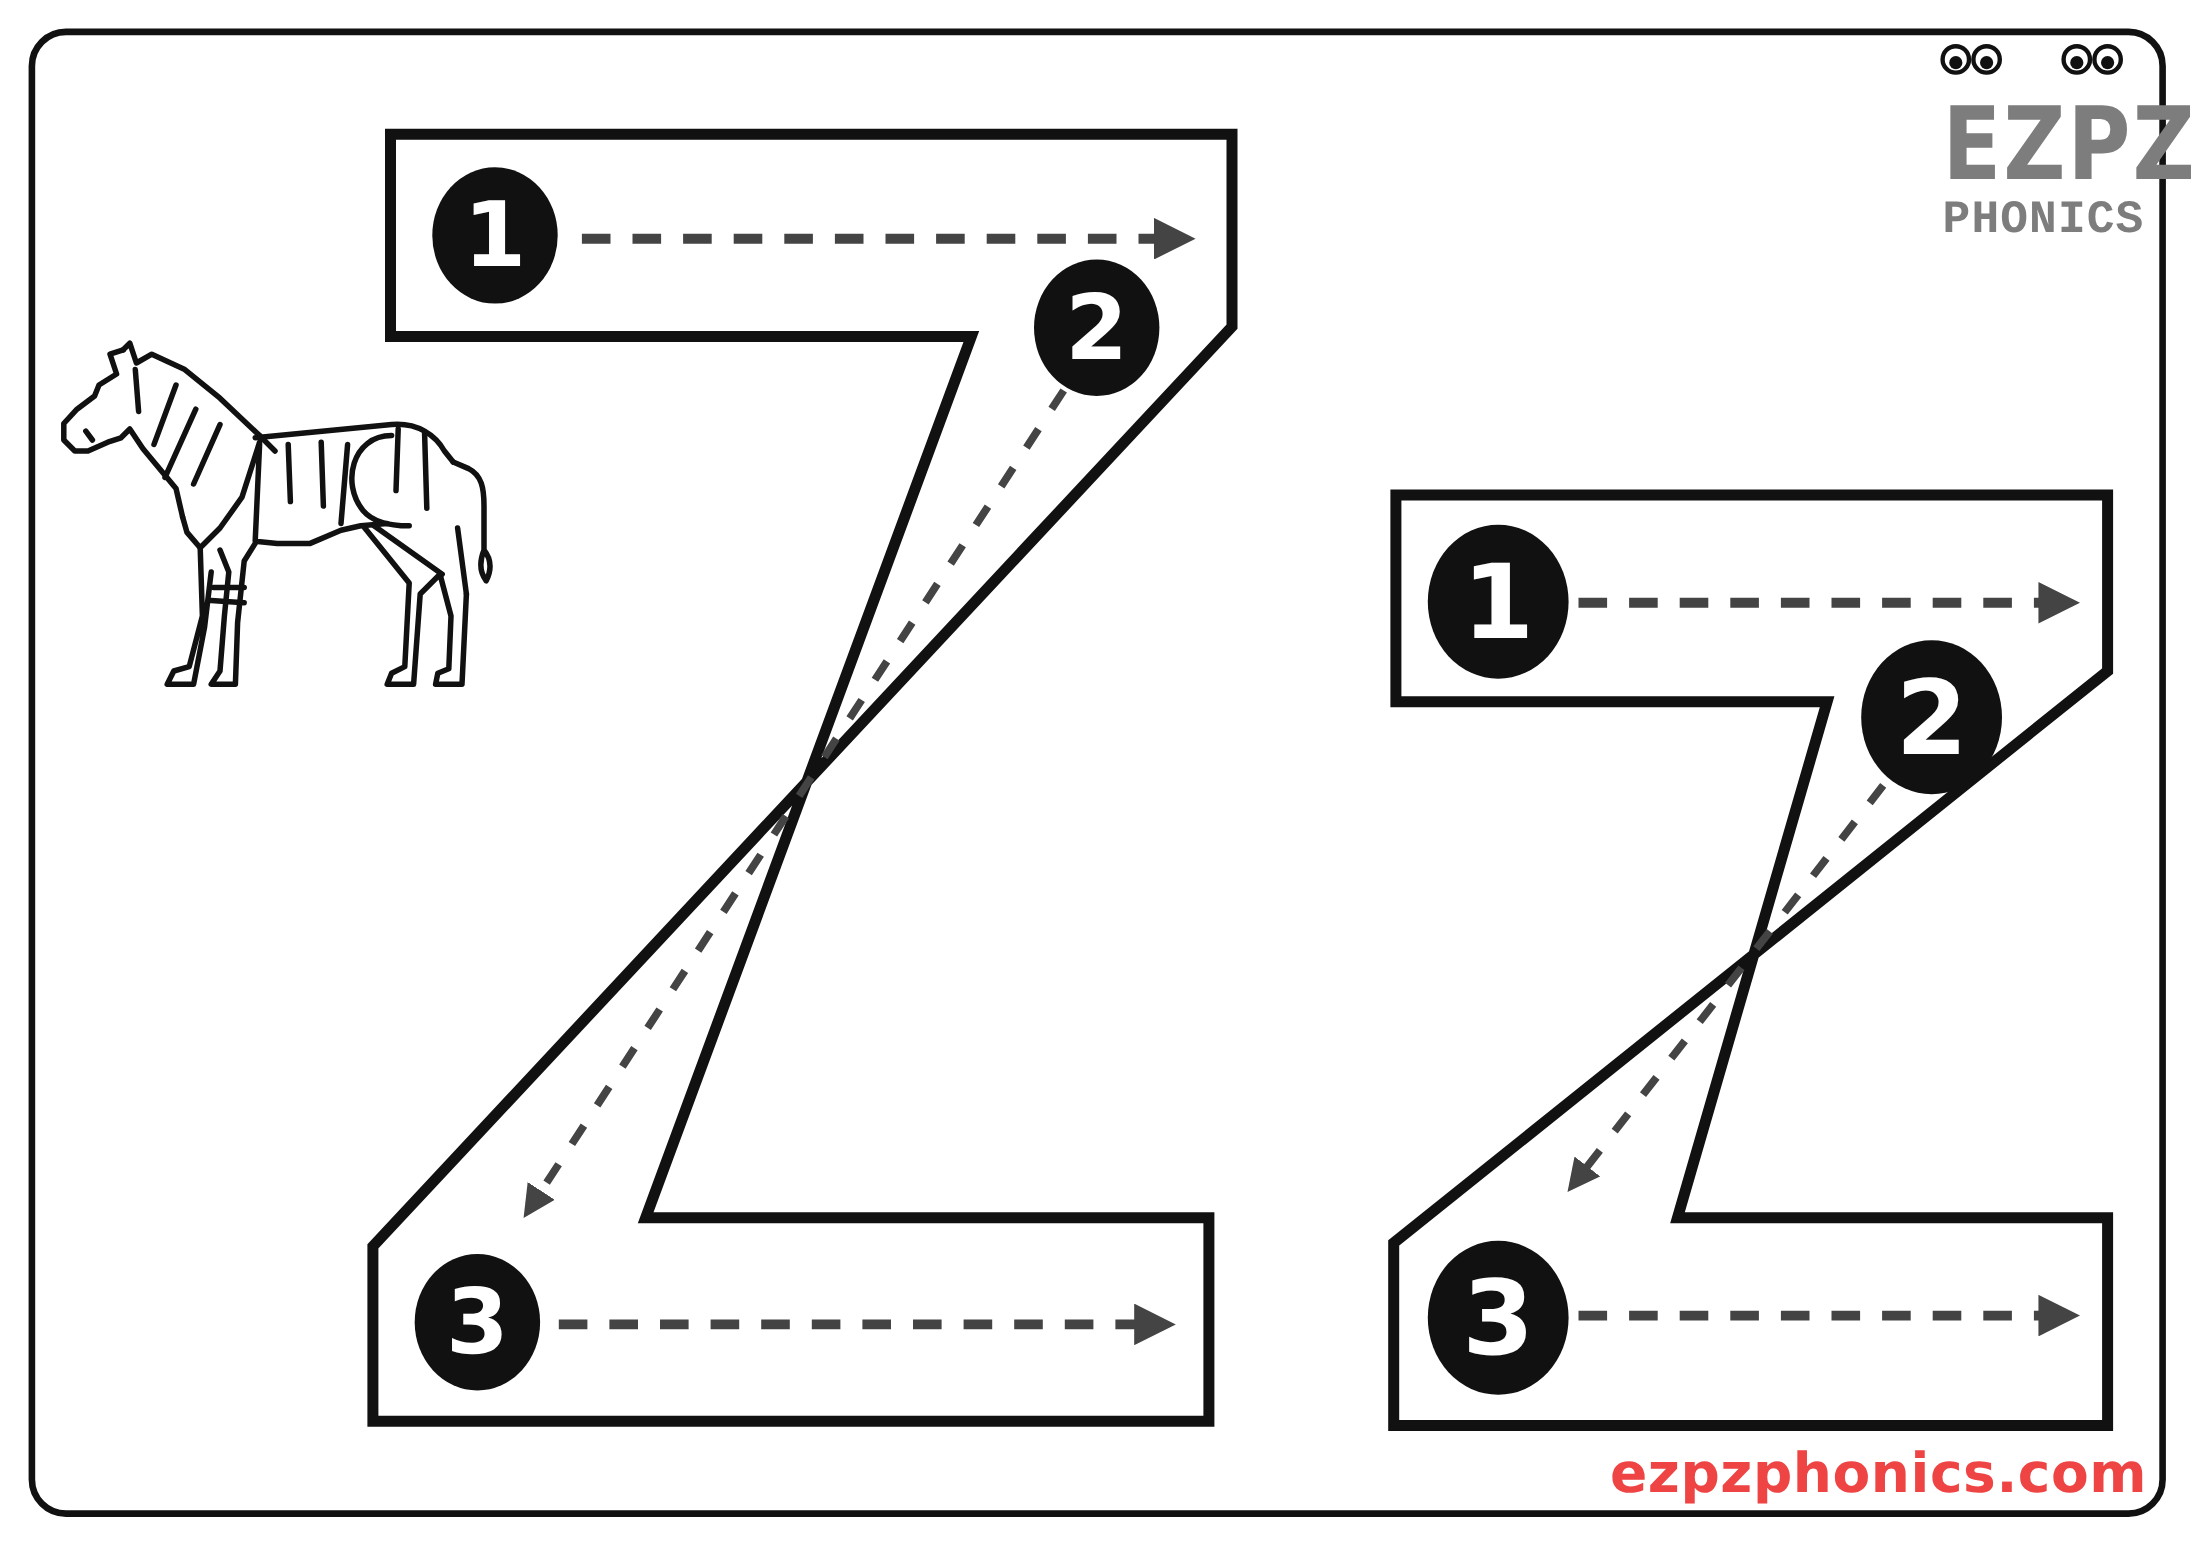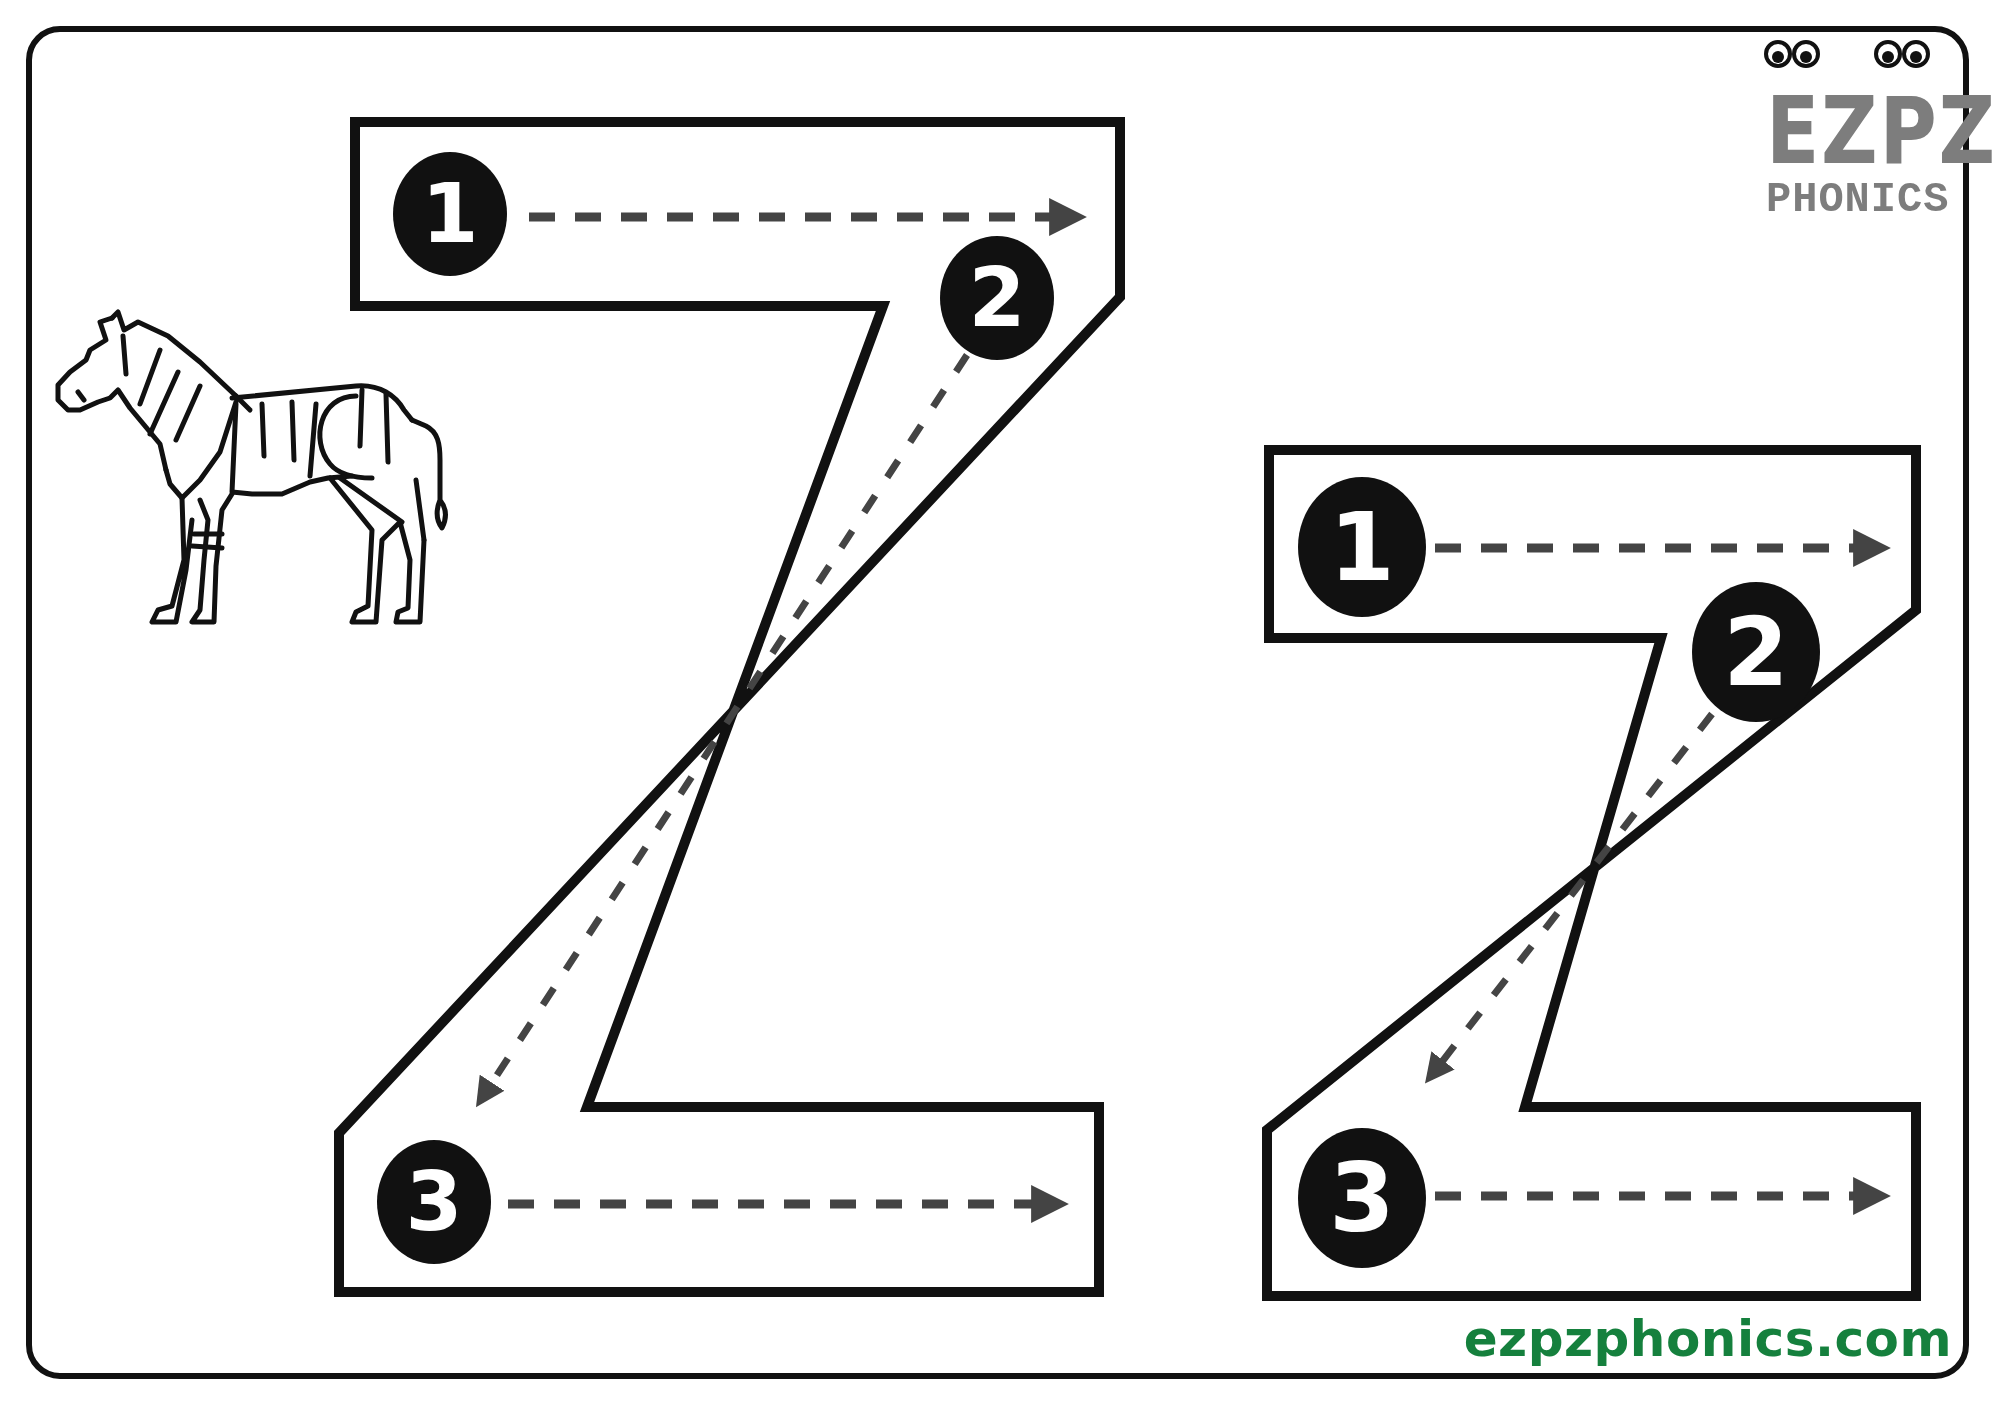--- a/index.html
+++ b/index.html
@@ -5,21 +5,21 @@
   html, body { margin:0; padding:0; background:#ffffff; }
   body { width:2000px; height:1414px; position:relative; overflow:hidden; font-family:"DejaVu Sans", sans-serif; }
   .frame { position:absolute; left:26px; top:26px; width:1943px; height:1353px; border:6px solid #111; border-radius:34px; box-sizing:border-box; }
   svg.main { position:absolute; left:0; top:0; width:2000px; height:1414px; }
   .logo { position:absolute; left:1758px; top:30px; width:240px; height:190px; }
   .logo-ezpz { position:absolute; left:8px; top:56px; font-family:"DejaVu Sans", sans-serif; font-weight:bold; font-size:92px; letter-spacing:2px; color:#7d7d7d; line-height:1; transform:scaleX(0.85); transform-origin:left top; }
   .logo-phonics { position:absolute; left:8px; top:136px; font-family:Liberation Mono, monospace; font-weight:bold; font-size:42px; color:#7d7d7d; line-height:1; letter-spacing:1px;margin-top:13px; }
   .eyes { position:absolute; top:0; width:70px; height:52px; }
   .eye { position:absolute; top:10px; width:28px; height:28px; border-radius:50%; background:#fff; border:4px solid #111; box-sizing:border-box; }
   .pupil { position:absolute; top:7px; left:4px; width:12px; height:12px; border-radius:50%; background:#111; }
-  .url { position:absolute; right:48px; top:1310px; font-family:"DejaVu Sans", sans-serif; font-weight:bold; font-size:50px; color:#15803d; letter-spacing:0.5px; }
+  .url { position:absolute; right:48px; top:1310px; font-family:"DejaVu Sans", sans-serif; font-weight:bold; font-size:50px; color:#ef4444; letter-spacing:0.5px; }
   .num { font-family:"DejaVu Sans", sans-serif; font-weight:bold; fill:#fff; }
 </style>
 </head>
 <body>
 
 <div class="frame"></div>
 
 <svg class="main" viewBox="0 0 2000 1414" xmlns="http://www.w3.org/2000/svg">
   <defs>
     <marker id="ah" viewBox="0 0 10 10" refX="5" refY="5" markerWidth="4.2" markerHeight="4.2" orient="auto">

